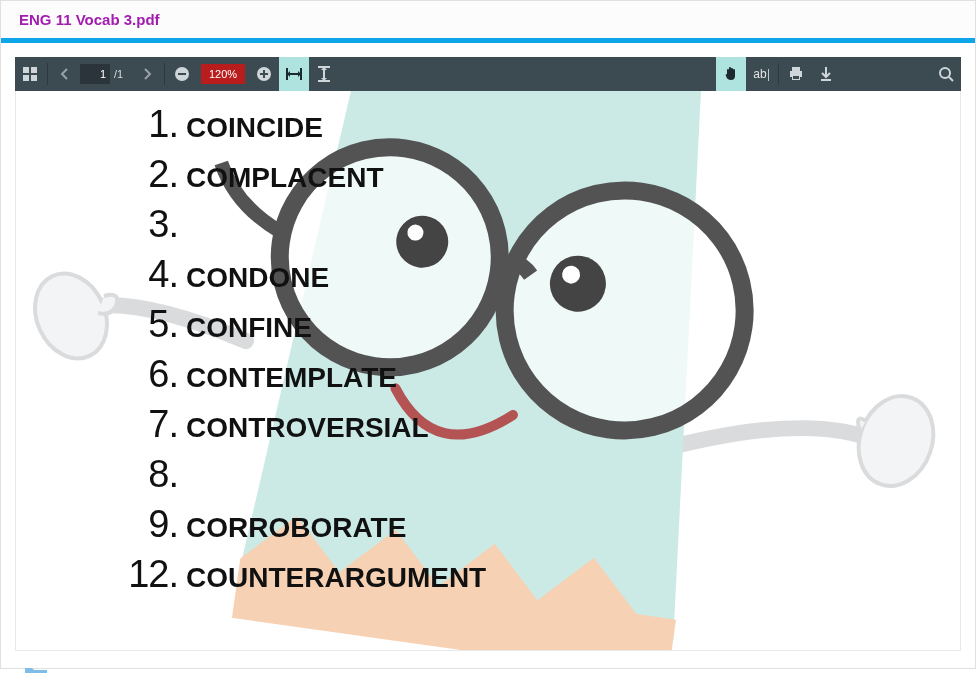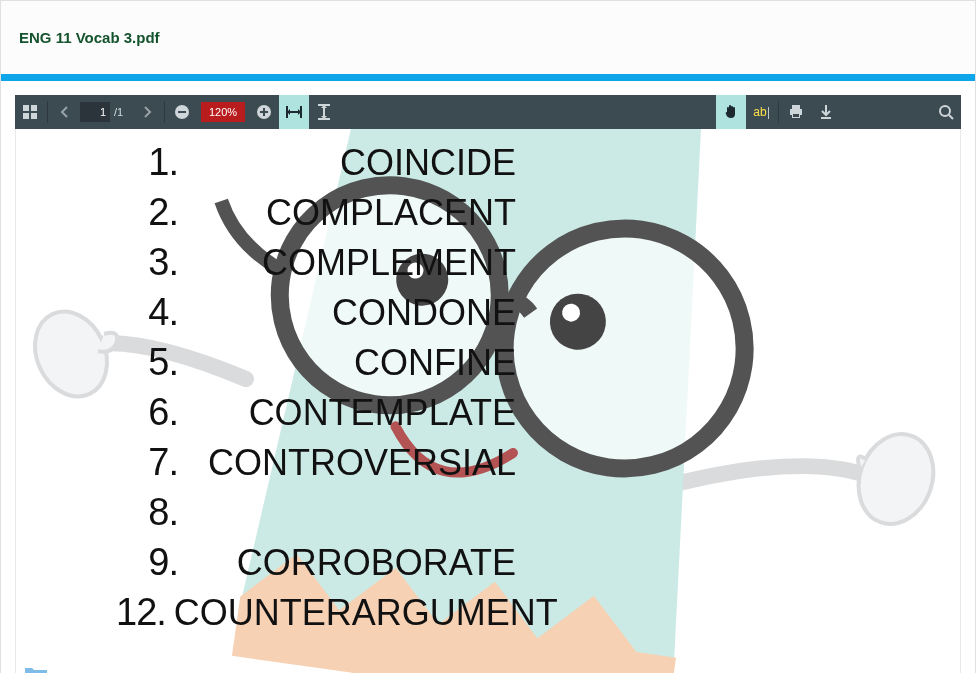--- a/index.html
+++ b/index.html
@@ -11,25 +11,25 @@
     overflow: hidden;
     position: relative;
   }
   .outer-frame {
     width: 976px;
     border: 1px solid #e0e0e0;
     background: #ffffff;
     position: relative;
   }
   .file-title-bar {
-    padding: 28px 18px;
+    padding: 10px 18px;
     font-size: 15px;
     font-weight: 600;
-    color: #14532d;
-    border-bottom: 7px solid #0ea5e9;
+    color: #a21caf;
+    border-bottom: 5px solid #0ea5e9;
     background: #fcfcfc;
   }
   .viewer-container {
     padding: 14px 14px 0 14px;
     background: #ffffff;
     height: 625px;
     position: relative;
   }
 
   
@@ -130,23 +130,23 @@
     width: 70px;
     text-align: right;
     font-size: 38px;
     font-weight: 400;
     letter-spacing: -1px;
     color: #111;
     padding-right: 8px;
   }
   .vocab-word {
     flex: 1;
-    text-align: right;
-    font-size: 36px;
-    font-weight: 400;
+    text-align: left;
+    font-size: 28px;
+    font-weight: 700;
     letter-spacing: 0px;
     color: #111;
     text-transform: uppercase;
   }
 
   svg { display: block; }
 </style>
 </head>
 <body>
 
@@ -234,21 +234,21 @@
 
       <div class="tb-right">
 
         <div class="tb-btn active">
           <svg width="16" height="16" viewBox="0 0 16 16">
             <path d="M4 8 L4 4 Q4 3 5 3 Q6 3 6 4 L6 2 Q6 1 7 1 Q8 1 8 2 L8 3 Q8 2 9 2 Q10 2 10 3 L10 4 Q10 3 11 3 Q12 3 12 4 L12 10 Q12 14 8 14 Q4 14 3 10 Q2 8 4 8 Z" fill="#1c2a2f"></path>
           </svg>
         </div>
 
         <div class="tb-btn">
-          <span style="font-size:12px;color:#fde047;">ab<span style="display:inline-block;width:1px;height:12px;background:#bfc7ca;vertical-align:middle;margin-left:1px;"></span></span>
+          <span style="font-size:12px;color:#e5e5e5;">ab<span style="display:inline-block;width:1px;height:12px;background:#bfc7ca;vertical-align:middle;margin-left:1px;"></span></span>
         </div>
 
         <div class="tb-sep"></div>
 
         <div class="tb-btn">
           <svg width="16" height="16" viewBox="0 0 16 16">
             <rect x="4" y="1" width="8" height="4" fill="#cfd6d9"></rect>
             <rect x="2" y="5" width="12" height="6" fill="#cfd6d9"></rect>
             <rect x="4" y="9" width="8" height="5" fill="#cfd6d9"></rect>
             <rect x="5" y="10" width="6" height="3" fill="#3c4a52"></rect>
@@ -320,21 +320,20 @@
         <div class="vocab-row">
           <div class="vocab-num">1.</div>
           <div class="vocab-word">COINCIDE</div>
         </div>
         <div class="vocab-row">
           <div class="vocab-num">2.</div>
           <div class="vocab-word">COMPLACENT</div>
         </div>
         <div class="vocab-row">
           <div class="vocab-num">3.</div>
-          <div class="vocab-word">COMPLEMENT</div>
         </div>
         <div class="vocab-row">
           <div class="vocab-num">4.</div>
           <div class="vocab-word">CONDONE</div>
         </div>
         <div class="vocab-row">
           <div class="vocab-num">5.</div>
           <div class="vocab-word">CONFINE</div>
         </div>
         <div class="vocab-row">

